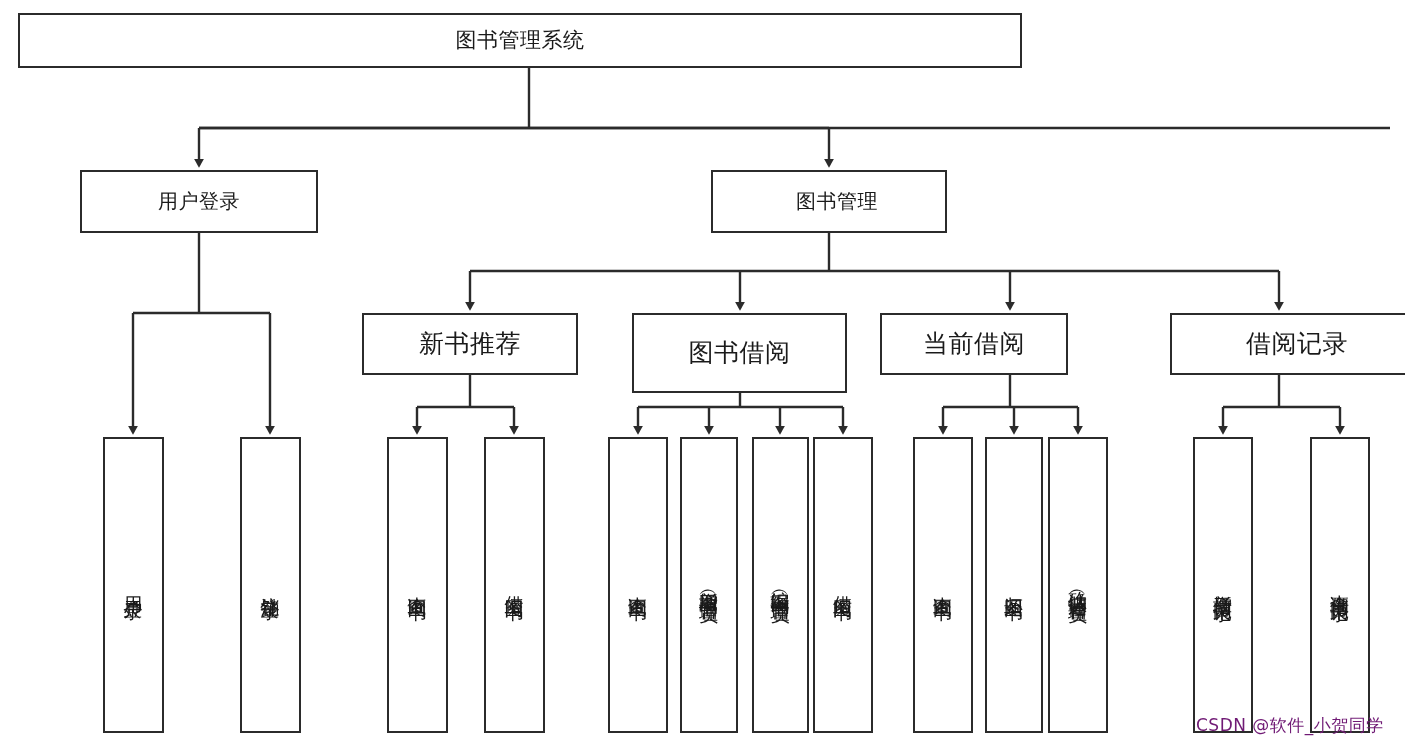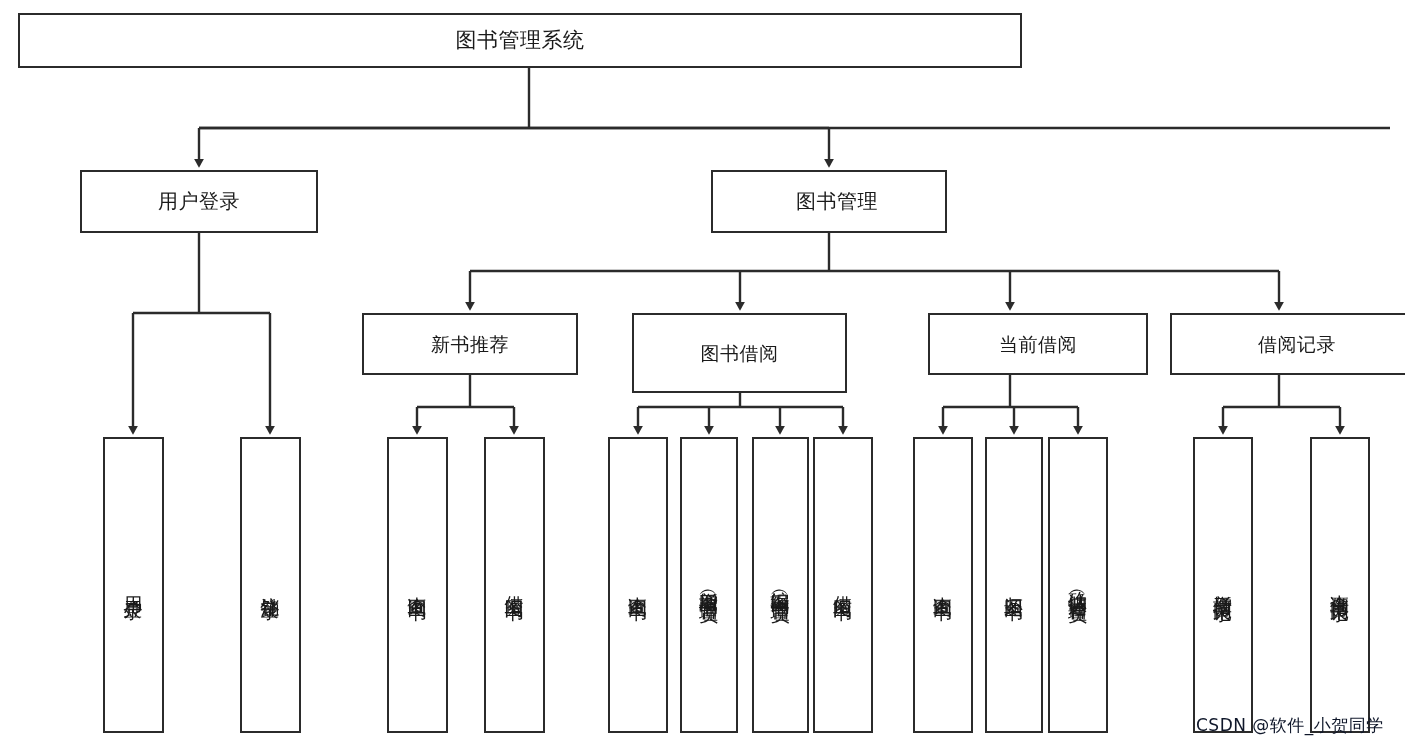--- a/index.html
+++ b/index.html
@@ -32,39 +32,39 @@
     border: 2px solid #2b2b2b;
     background: #ffffff;
     display: flex;
     align-items: center;
     justify-content: center;
     color: #1a1a1a;
     text-align: center;
   }
   .node.level0 { font-size: 21px; }
   .node.level1 { font-size: 20px; }
-  .node.level2 { font-size: 19px; }
+  .node.level2 { font-size: 25px; }
   .node.leaf   { font-size: 19px; padding: 6px 0; }
   .node .label {
     display: block;
     line-height: 1.18;
     letter-spacing: 0.5px;
   }
   .node.leaf .label {
     writing-mode: vertical-rl;
     text-orientation: upright;
     line-height: 1.0;
     letter-spacing: 2px;
     max-height: 100%;
     white-space: nowrap;
   }
   .watermark {
     position: absolute;
     font-size: 17px;
-    color: #0f172a;
+    color: #701a75;
     white-space: nowrap;
     letter-spacing: 0.5px;
   }
 </style>
 </head>
 <body>
 
 <div id="canvas">
 
   <svg id="wires" viewBox="0 0 1405 747" xmlns="http://www.w3.org/2000/svg">
@@ -131,21 +131,21 @@
   <div class="node level1" style="left:711px; top:170px; width:236px; height:63px;padding-left:16px;">
     <span class="label">图书管理</span>
   </div>
 
   <div class="node level2" style="left:362px; top:313px; width:216px; height:62px;">
     <span class="label">新书推荐</span>
   </div>
   <div class="node level2" style="left:632px; top:313px; width:215px; height:80px;">
     <span class="label">图书借阅</span>
   </div>
-  <div class="node level2" style="left:928px; top:313px; width:220px; height:62px;">
+  <div class="node level2" style="left:880px; top:313px; width:188px; height:62px;">
     <span class="label">当前借阅</span>
   </div>
   <div class="node level2" style="left:1170px; top:313px; width:254px; height:62px;">
     <span class="label">借阅记录</span>
   </div>
 
   <div class="node leaf" style="left:103px; top:437px; width:61px; height:296px;">
     <span class="label" style="font-size: 19px;">用户登录</span>
   </div>
   <div class="node leaf" style="left:240px; top:437px; width:61px; height:296px;">

